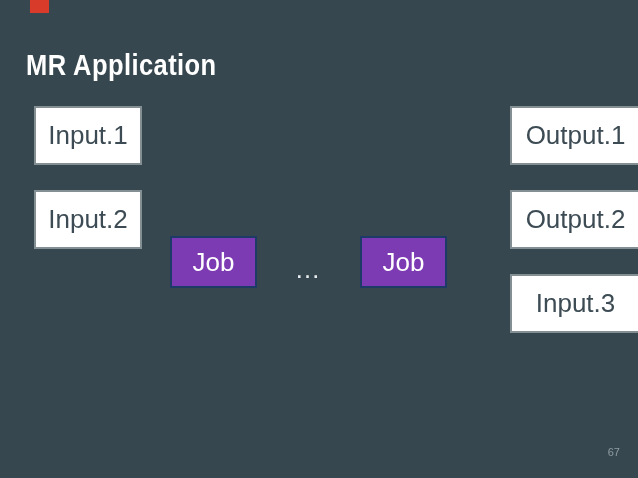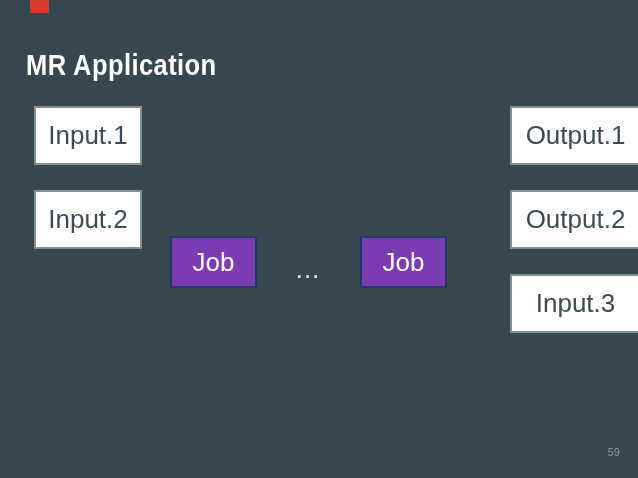--- a/index.html
+++ b/index.html
@@ -108,15 +108,15 @@
   <div class="box io-box in-box row2">Input.2</div>
 
   <div class="box job-box job1">Job</div>
   <div class="ellipsis">…</div>
   <div class="box job-box job2">Job</div>
 
   <div class="box io-box out-box row1">Output.1</div>
   <div class="box io-box out-box row2">Output.2</div>
   <div class="box io-box out-box row3">Input.3</div>
 
-  <div class="page-number">59</div>
+  <div class="page-number">67</div>
 
 </div>
 
 </body></html>

